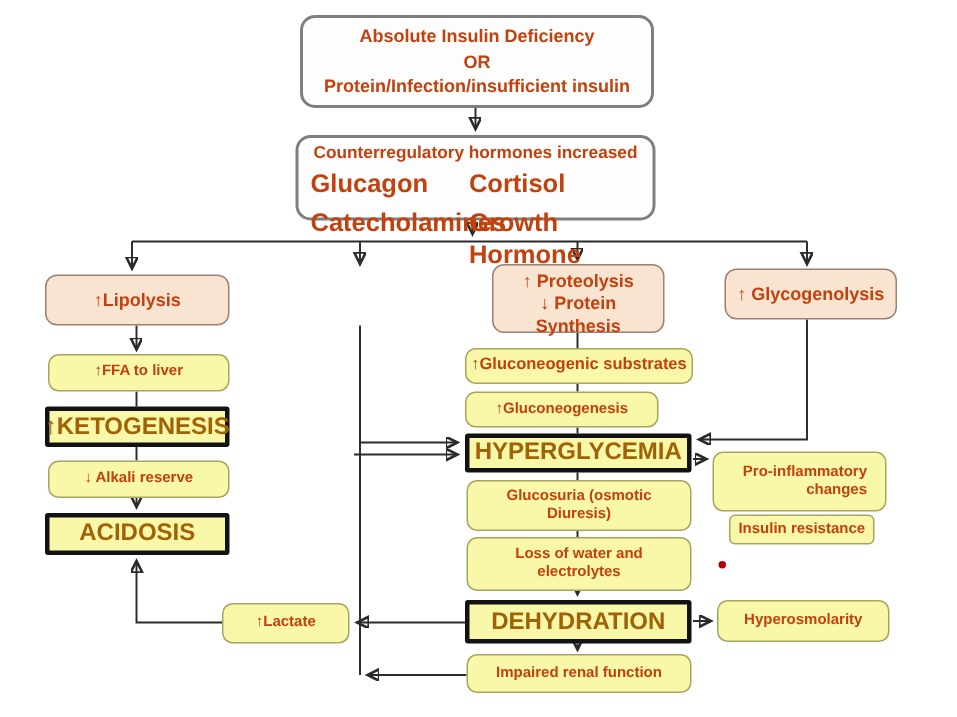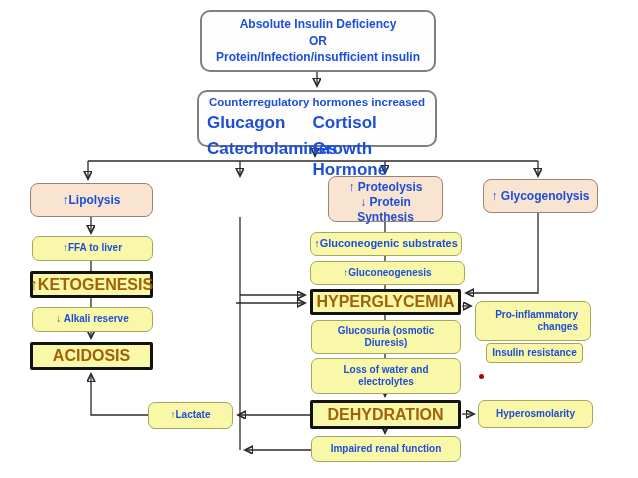--- a/index.html
+++ b/index.html
@@ -2,21 +2,21 @@
 <html><head>
 <meta charset="utf-8">
 <style>
   html,body{margin:0;padding:0;background:#ffffff;}
   #canvas{
     position:relative;width:638px;height:478px;background:#ffffff;overflow:hidden;
     font-family:"Liberation Sans","DejaVu Sans",sans-serif;
   }
   .box{
     position:absolute;box-sizing:border-box;display:flex;align-items:center;justify-content:center;
-    text-align:center;font-weight:bold;color:#1d4ed8;line-height:1.25;
+    text-align:center;font-weight:bold;color:#c2410c;line-height:1.25;
   }
   .col{flex-direction:column;justify-content:space-evenly;}
   .white{background:#fdfdfd;border:2px solid #7f7f7f;border-radius:10px;font-size:12px;}
   .peach{background:#f9e3d1;border:1px solid #9c8072;border-radius:8px;font-size:12px;}
   .yellow{background:#f9f7a8;border:1px solid #a5a55e;border-radius:7px;font-size:10px;}
   .crit{background:#f9f7a8;border:3px solid #121212;border-radius:2px;color:#a16207;font-size:16px;}
   .nowrap{white-space:nowrap;}
   .h-title{font-size:11.5px;text-align:center;margin-bottom:3px;}
   .h-grid{display:grid;grid-template-columns:48% 52%;row-gap:4px;text-align:left;font-size:17px;padding:0 4px;}
   #arrows{position:absolute;left:0;top:0;width:638px;height:478px;pointer-events:none;}
@@ -99,21 +99,21 @@
   <div class="box yellow" style="left:32px;top:307px;width:121px;height:25px;">
     <span>↓ Alkali reserve</span>
   </div>
   <div class="box crit" style="left:30px;top:342px;width:123px;height:28px;">
     <span>ACIDOSIS</span>
   </div>
 
   <div class="box yellow" style="left:310px;top:232px;width:152px;height:24px;font-size:11px;">
     <span class="nowrap">↑Gluconeogenic substrates</span>
   </div>
-  <div class="box yellow" style="left:310px;top:261px;width:155px;height:24px;">
+  <div class="box yellow" style="left:310px;top:261px;width:129px;height:24px;">
     <span>↑Gluconeogenesis</span>
   </div>
   <div class="box crit" style="left:310px;top:289px;width:151px;height:26px;">
     <span>HYPERGLYCEMIA</span>
   </div>
   <div class="box yellow" style="left:311px;top:320px;width:150px;height:34px;padding:2px 20px;">
     <span>Glucosuria (osmotic Diuresis)</span>
   </div>
   <div class="box yellow" style="left:311px;top:358px;width:150px;height:36px;padding:2px 26px;">
     <span>Loss of water and electrolytes</span>

